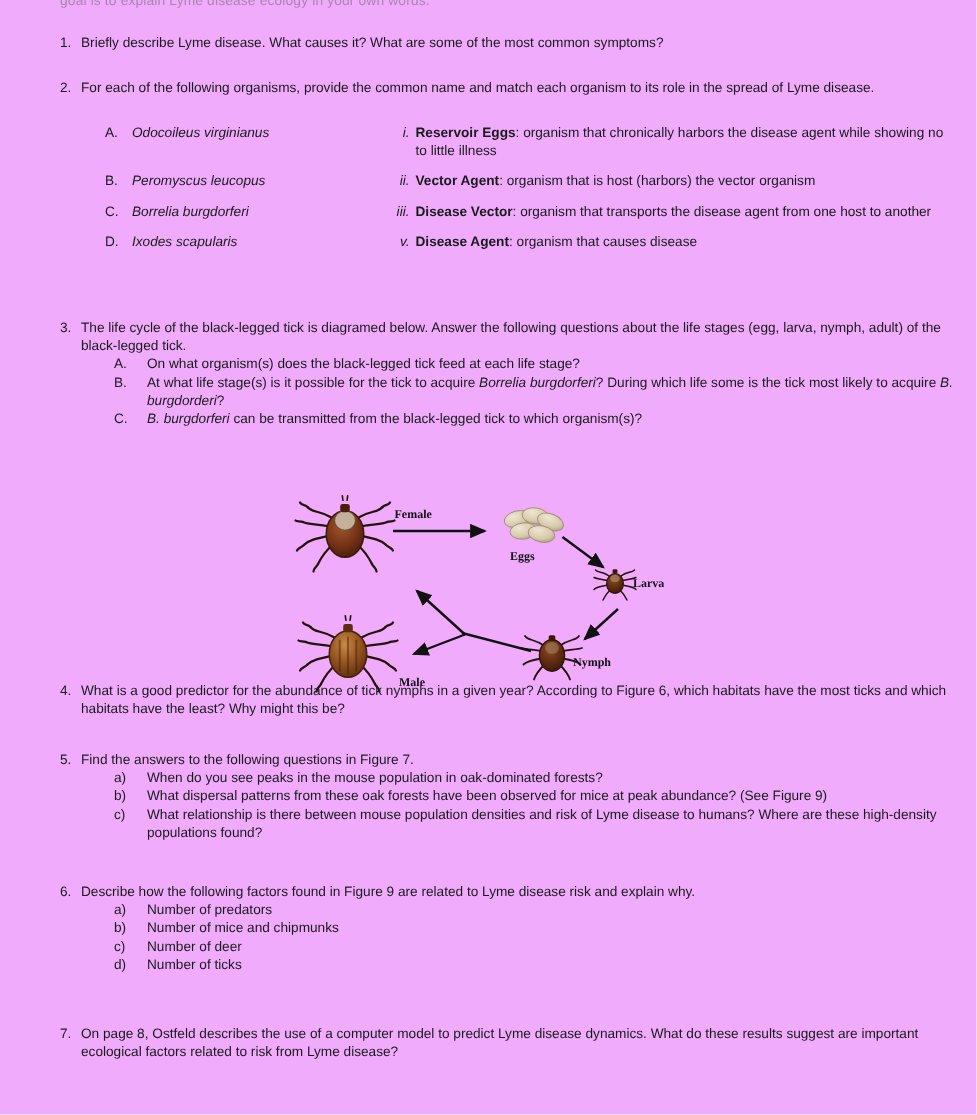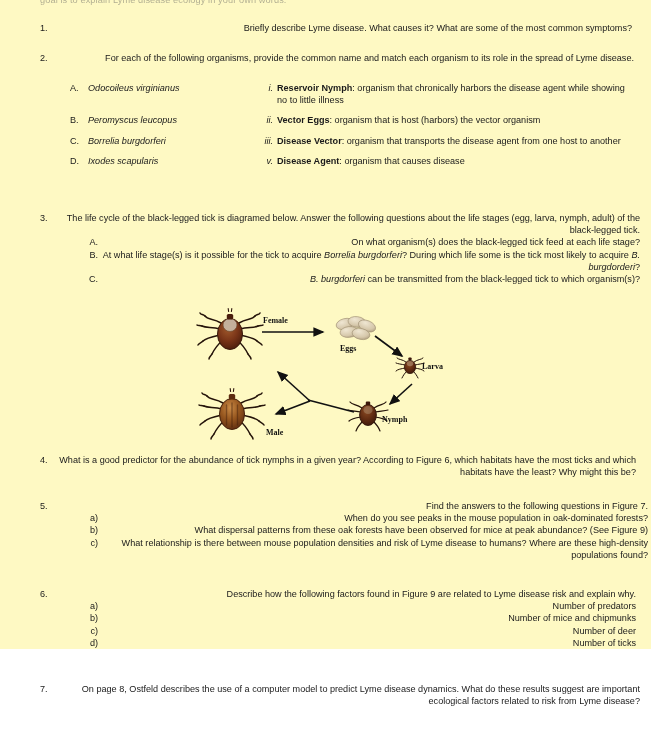--- a/index.html
+++ b/index.html
@@ -11,22 +11,22 @@
     width: 651px;
     height: 743px;
     overflow: hidden;
     font-family: "Liberation Sans", sans-serif;
     color: #1a1a1a;
     position: relative;
   }
   .page {
     position: relative;
     width: 651px;
-    height: 649px;
-    background: #fef9c3;
+    height: 743px;
+    background: #f0abfc;
   }
 
   
   .cutline {
     position: absolute;
     left: 40px;
     top: -5px;
     width: 560px;
     height: 12px;
     overflow: hidden;
@@ -47,21 +47,20 @@
   }
   .q .num {
     width: 22px;
     flex: 0 0 22px;
     text-align: left;
     padding-left: 8px;
     box-sizing: border-box;
   }
   .q .body {
     flex: 1 1 auto;
-    text-align: right;
   }
   .q .body p {
     margin: 0;
   }
 
   
   .sub {
     display: flex;
     margin-top: 0px;
   }
@@ -111,21 +110,21 @@
     font-style: italic;
   }
   .match-right .rtxt {
     flex: 1 1 auto;
   }
 
   
   .figure {
     position: absolute;
     left: 188px;
-    top: 304px;
+    top: 326px;
     width: 280px;
     height: 140px;
   }
   .figure svg { display: block; }
 </style>
 </head>
 <body>
 
 <div class="page">
 
@@ -147,32 +146,32 @@
 
   <div class="match">
 
     <div class="match-row">
       <div class="match-left">
         <div class="lbl">A.</div>
         <div class="bi">Odocoileus virginianus</div>
       </div>
       <div class="match-right">
         <div class="rn">i.</div>
-        <div class="rtxt"><span class="bd">Reservoir Nymph</span><span>: organism that chronically harbors the disease agent while showing no to little illness</span></div>
+        <div class="rtxt"><span class="bd">Reservoir Eggs</span><span>: organism that chronically harbors the disease agent while showing no to little illness</span></div>
       </div>
     </div>
 
     <div class="match-row">
       <div class="match-left">
         <div class="lbl">B.</div>
         <div class="bi">Peromyscus leucopus</div>
       </div>
       <div class="match-right">
         <div class="rn">ii.</div>
-        <div class="rtxt"><span class="bd">Vector Eggs</span><span>: organism that is host (harbors) the vector organism</span></div>
+        <div class="rtxt"><span class="bd">Vector Agent</span><span>: organism that is host (harbors) the vector organism</span></div>
       </div>
     </div>
 
     <div class="match-row">
       <div class="match-left">
         <div class="lbl">C.</div>
         <div class="bi">Borrelia burgdorferi</div>
       </div>
       <div class="match-right">
         <div class="rn">iii.</div>

